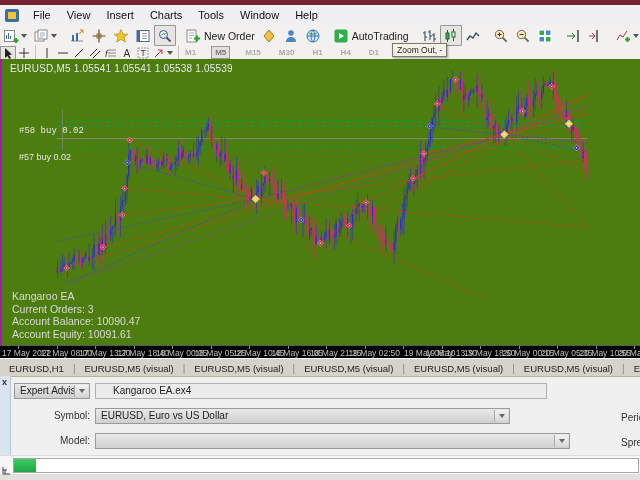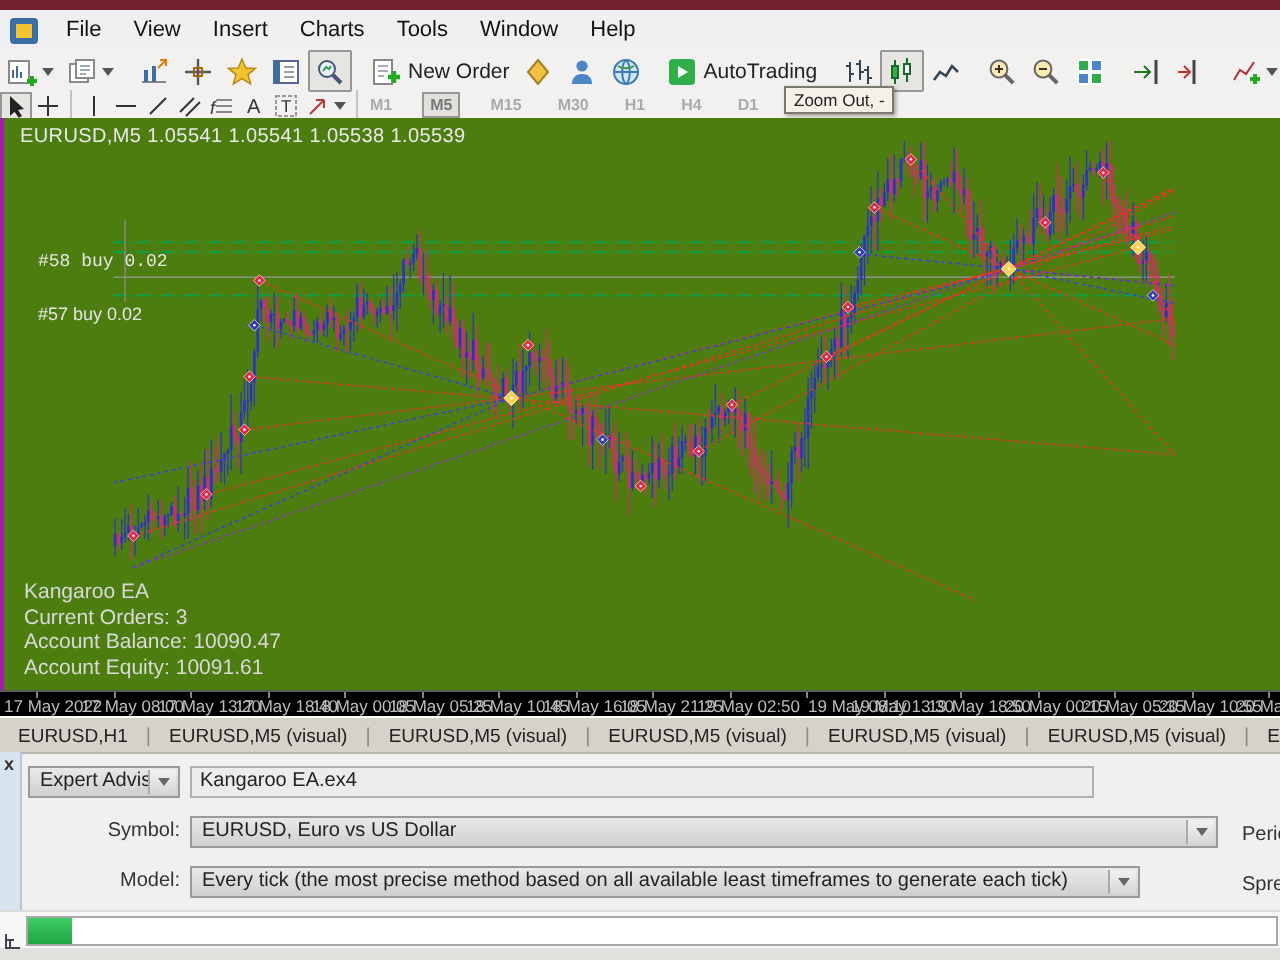--- a/index.html
+++ b/index.html
@@ -45,21 +45,21 @@
   #tester{position:absolute;left:0;top:376px;width:640px;height:79px;background:#f0f0f0;border-top:1px solid #b5b2a8;}
   #tester-sidebar{position:absolute;left:0;top:376px;width:10px;height:104px;background:#d9e4f1;border-right:1px solid #b9c6d6;}
   #tester-close{position:absolute;left:2px;top:378px;font-size:9px;font-weight:bold;color:#333;line-height:8px;cursor:default;}
   .trow-label{position:absolute;width:78px;text-align:right;font-size:10px;color:#333;line-height:16px;}
   .combo{position:absolute;height:16px;background:linear-gradient(#e9e9e9,#cfcfcf);border:1px solid #9a9a9a;
          font-size:10px;color:#222;line-height:14px;padding:0 18px 0 5px;box-sizing:border-box;white-space:nowrap;overflow:hidden;}
   .combo .arrow{position:absolute;right:1px;top:1px;bottom:1px;width:13px;background:linear-gradient(#f2f2f2,#d6d6d6);
          border-left:1px solid #aaa;display:flex;align-items:center;justify-content:center;}
   .combo .arrow:after{content:"";width:0;height:0;border-left:3px solid transparent;border-right:3px solid transparent;border-top:4px solid #666;}
   .field{position:absolute;height:16px;background:#ececec;border:1px solid #b0b0b0;font-size:10px;color:#222;
-         line-height:14px;padding:0 4px;box-sizing:border-box;white-space:nowrap;overflow:hidden;}
+         line-height:14px;padding:0 17px;box-sizing:border-box;white-space:nowrap;overflow:hidden;}
   
   #progress-row{position:absolute;left:0;top:455px;width:640px;height:19px;background:#f7f7f7;border-top:1px solid #dcdcdc;}
   #progress{position:absolute;left:13px;top:2px;width:624px;height:13px;background:#fff;border:1px solid #a8a8a8;}
   #progress-fill{position:absolute;left:0;top:0;height:13px;background:linear-gradient(#3ecb63,#1fa845);}
   #bottomstrip{position:absolute;left:0;top:474px;width:640px;height:6px;background:#e2e0dc;}
   #tree-icon{position:absolute;left:2px;top:466px;}
   svg{display:block;}
   text{font-family:"Liberation Sans",sans-serif;}
 </style>
 </head>
@@ -1082,26 +1082,26 @@
     </div>
 
   <div id="tester">
     <div class="combo" style="left:14px;top:6px;width:76px;">
       <span>Expert Advisor</span><span class="arrow"></span>
     </div>
     <div class="field" style="left:95px;top:6px;width:452px;">
       <span>Kangaroo EA.ex4</span>
     </div>
     <div class="trow-label" style="left:12px;top:31px;">Symbol:</div>
-    <div class="combo" style="left:95px;top:31px;width:514px;">
+    <div class="combo" style="left:95px;top:31px;width:415px;">
       <span>EURUSD, Euro vs US Dollar</span><span class="arrow"></span>
     </div>
     <div class="trow-label" style="left:12px;top:56px;">Model:</div>
     <div class="combo" style="left:95px;top:56px;width:475px;">
-      <span>Every tick (the most precise method based on all available least timeframes to generate each tick)</span><span class="arrow"></span>
+      <span class="arrow"></span>
     </div>
     <div class="trow-label" style="left:621px;top:33px;width:60px;text-align:left;">Period:</div>
     <div class="trow-label" style="left:621px;top:58px;width:60px;text-align:left;">Spread:</div>
   </div>
   <div id="tester-sidebar"></div>
   <div id="tester-close">x</div>
 
   <div id="progress-row">
     <div id="progress">
       <div id="progress-fill" style="width: 21.84px;"></div>

